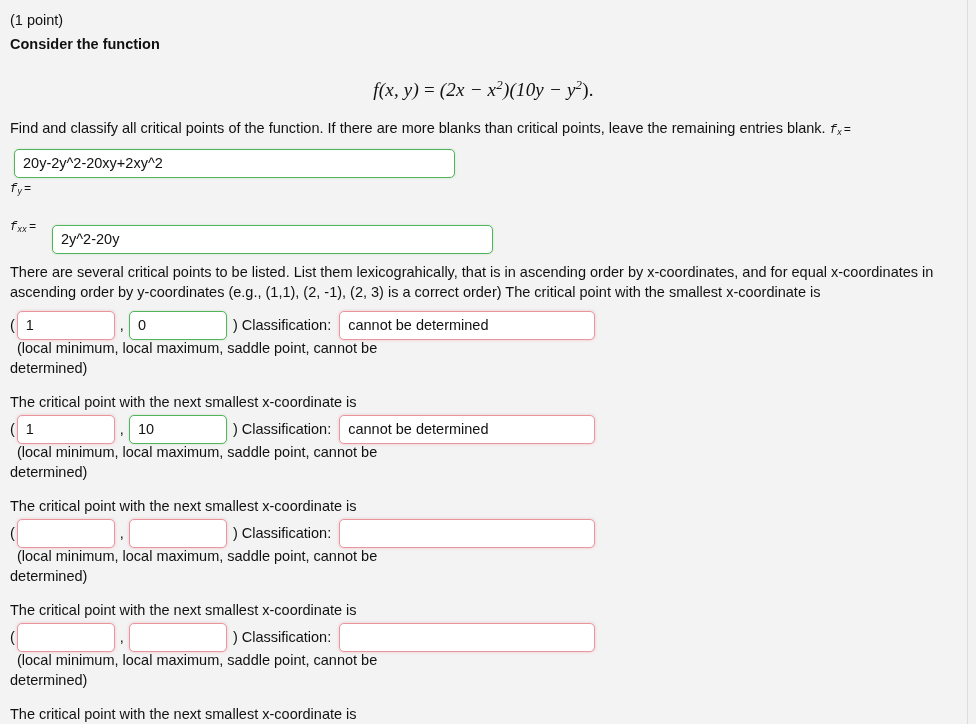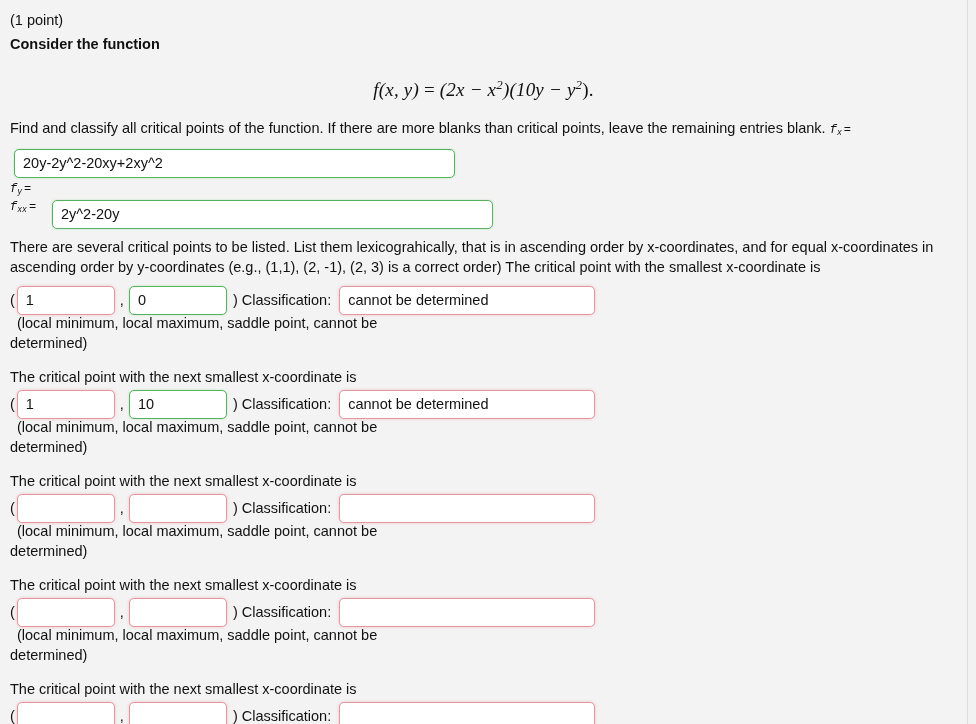--- a/index.html
+++ b/index.html
@@ -70,28 +70,29 @@
     height: 29px;
     padding: 2px 8px;
     border-radius: 5px;
     outline: none;
   }
   .ok   { border: 1.6px solid #53b45b; box-shadow: 0 0 2px rgba(83,180,91,.35); }
   .bad  { border: 1.6px solid #e8959f; box-shadow: 0 0 3px rgba(232,149,159,.55); }
 
   .row-deriv {
     display: flex;
+    align-items: center;
     gap: 6px;
     margin-top: 4px;
   }
   .lbl-w { display: inline-block; min-width: 36px; text-align: left; }
 
   #fx-field  { width: 441px; margin-top: 5px; margin-left: 4px; }
   #fy-field  { width: 441px; }
-  #fxx-field { width: 441px; }
+  #fxx-field { width: 441px; margin-top: 25px; }
   #fxy-field { width: 441px; }
   #fyy-field { width: 441px; }
 
   .instructions {
     margin: 0;
     padding-top: 8px;
     line-height: 20px;
   }
 
   .cp-block { padding-top: 14px; }

